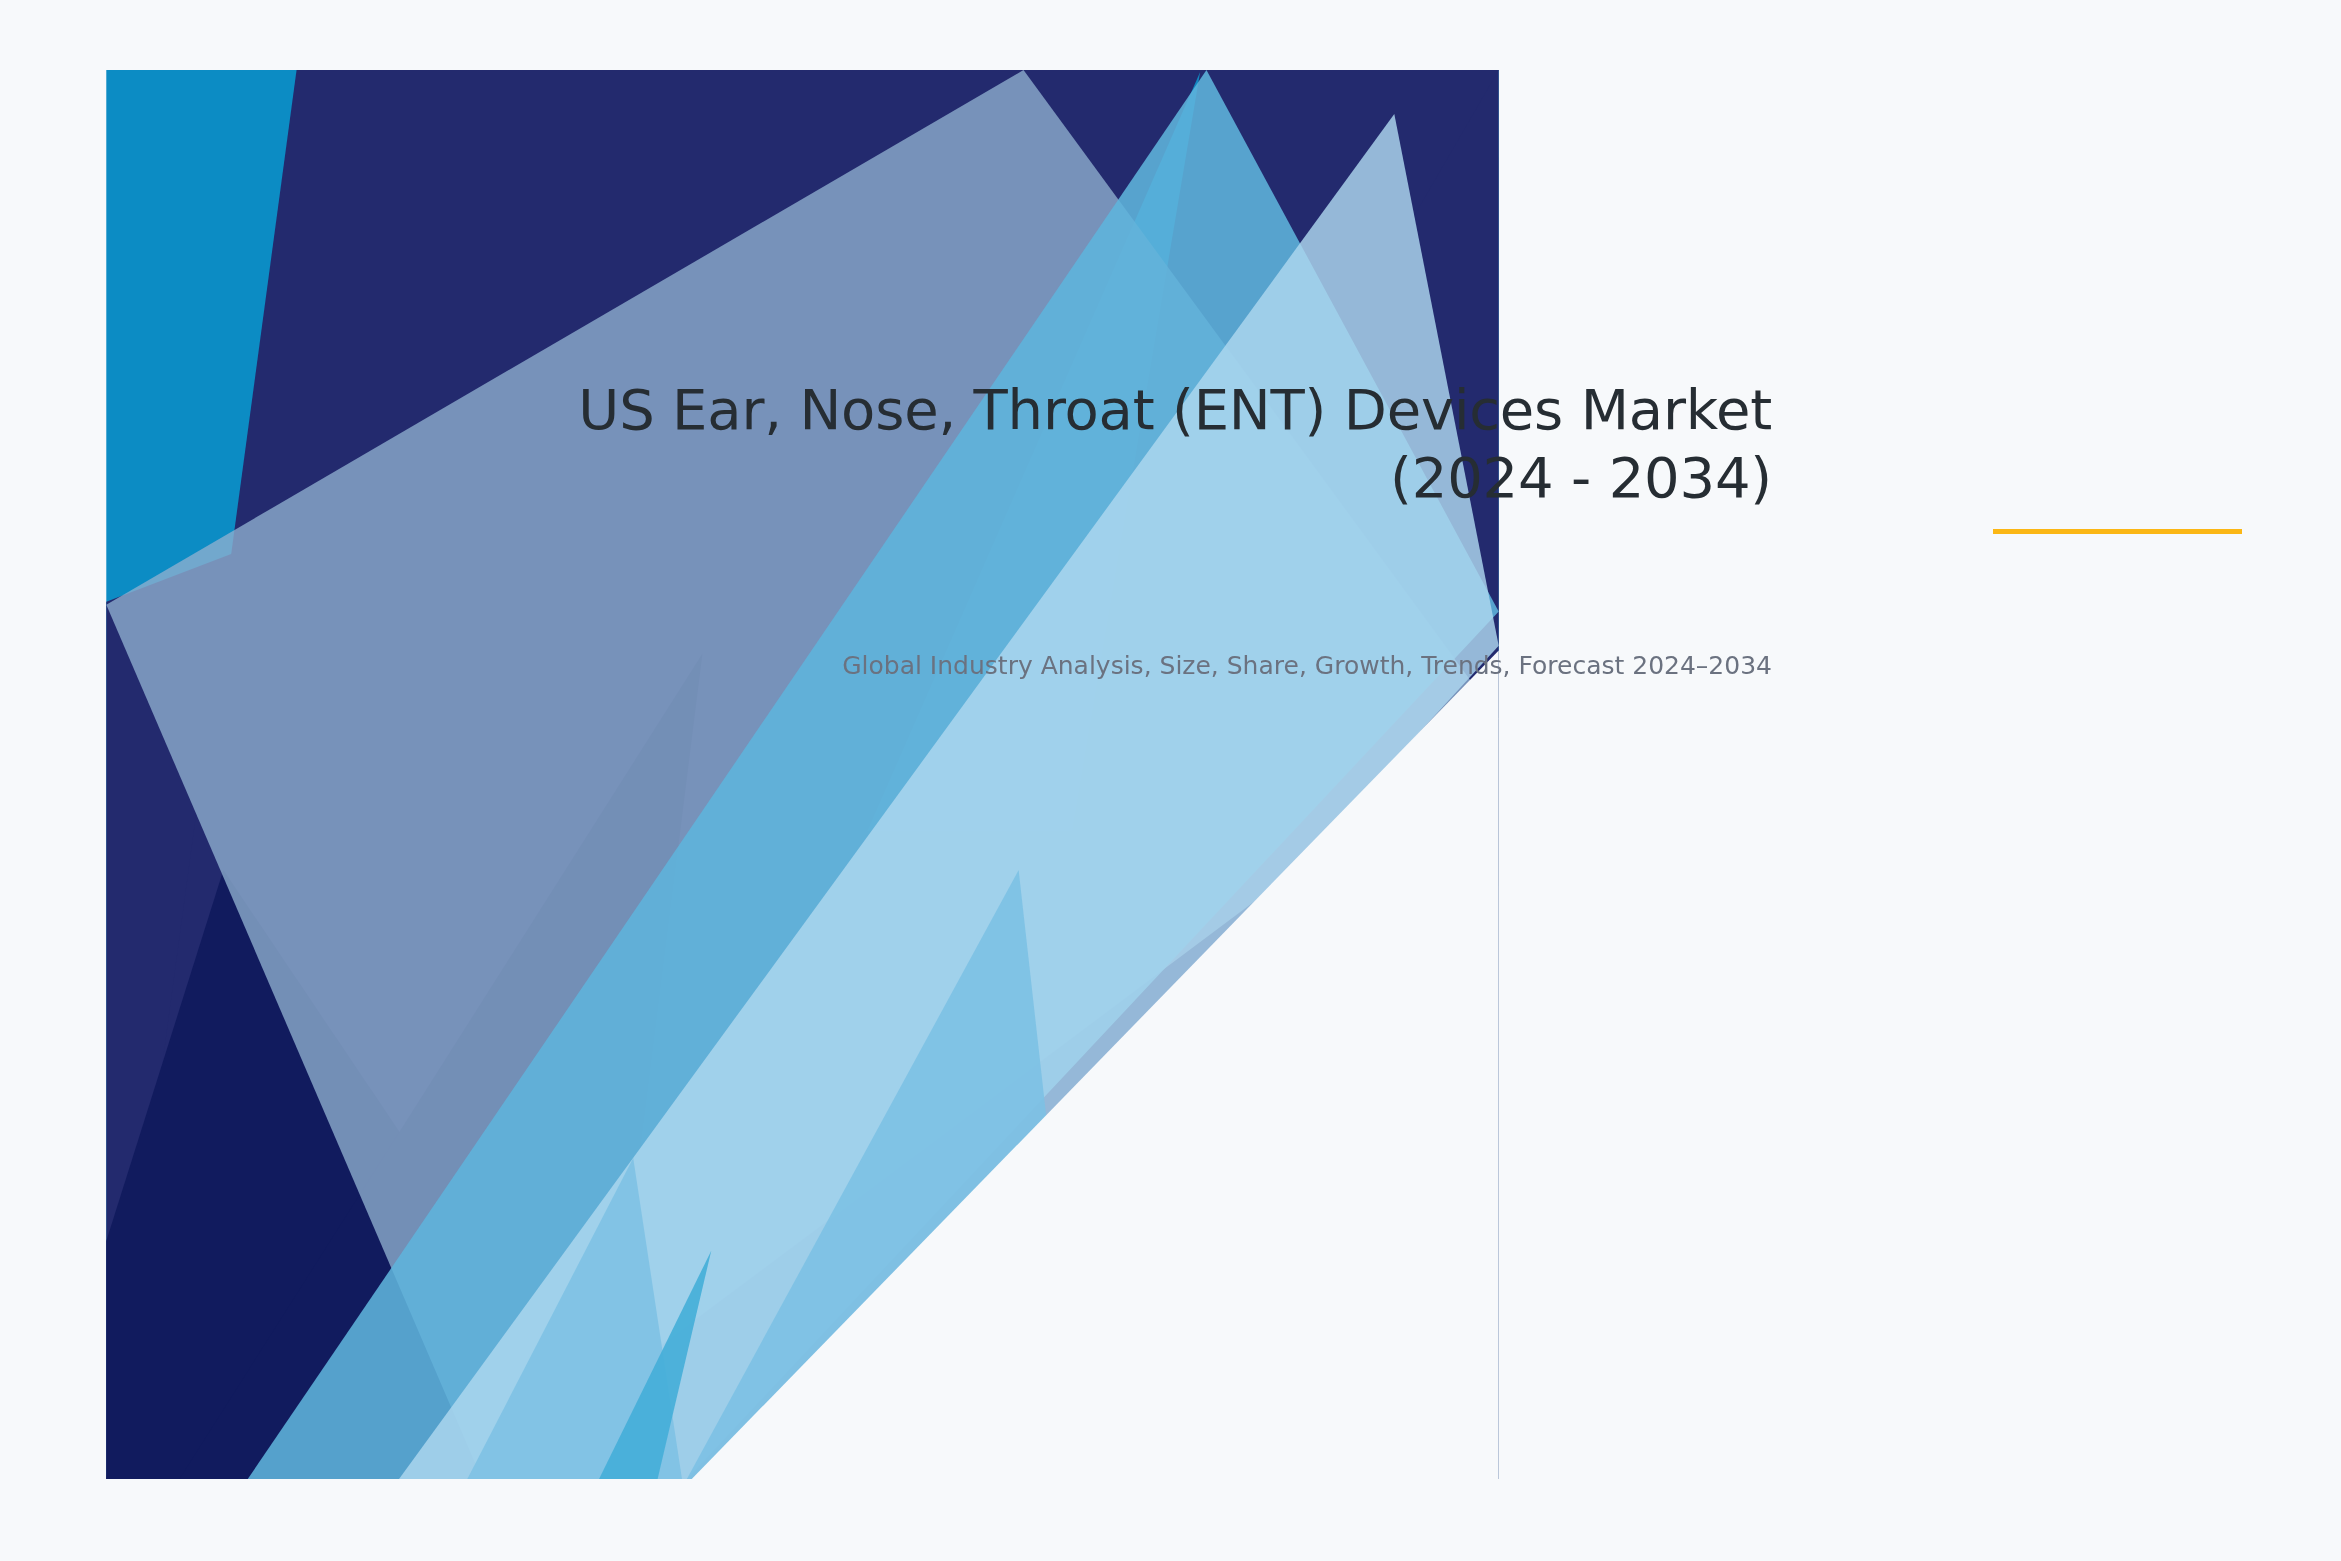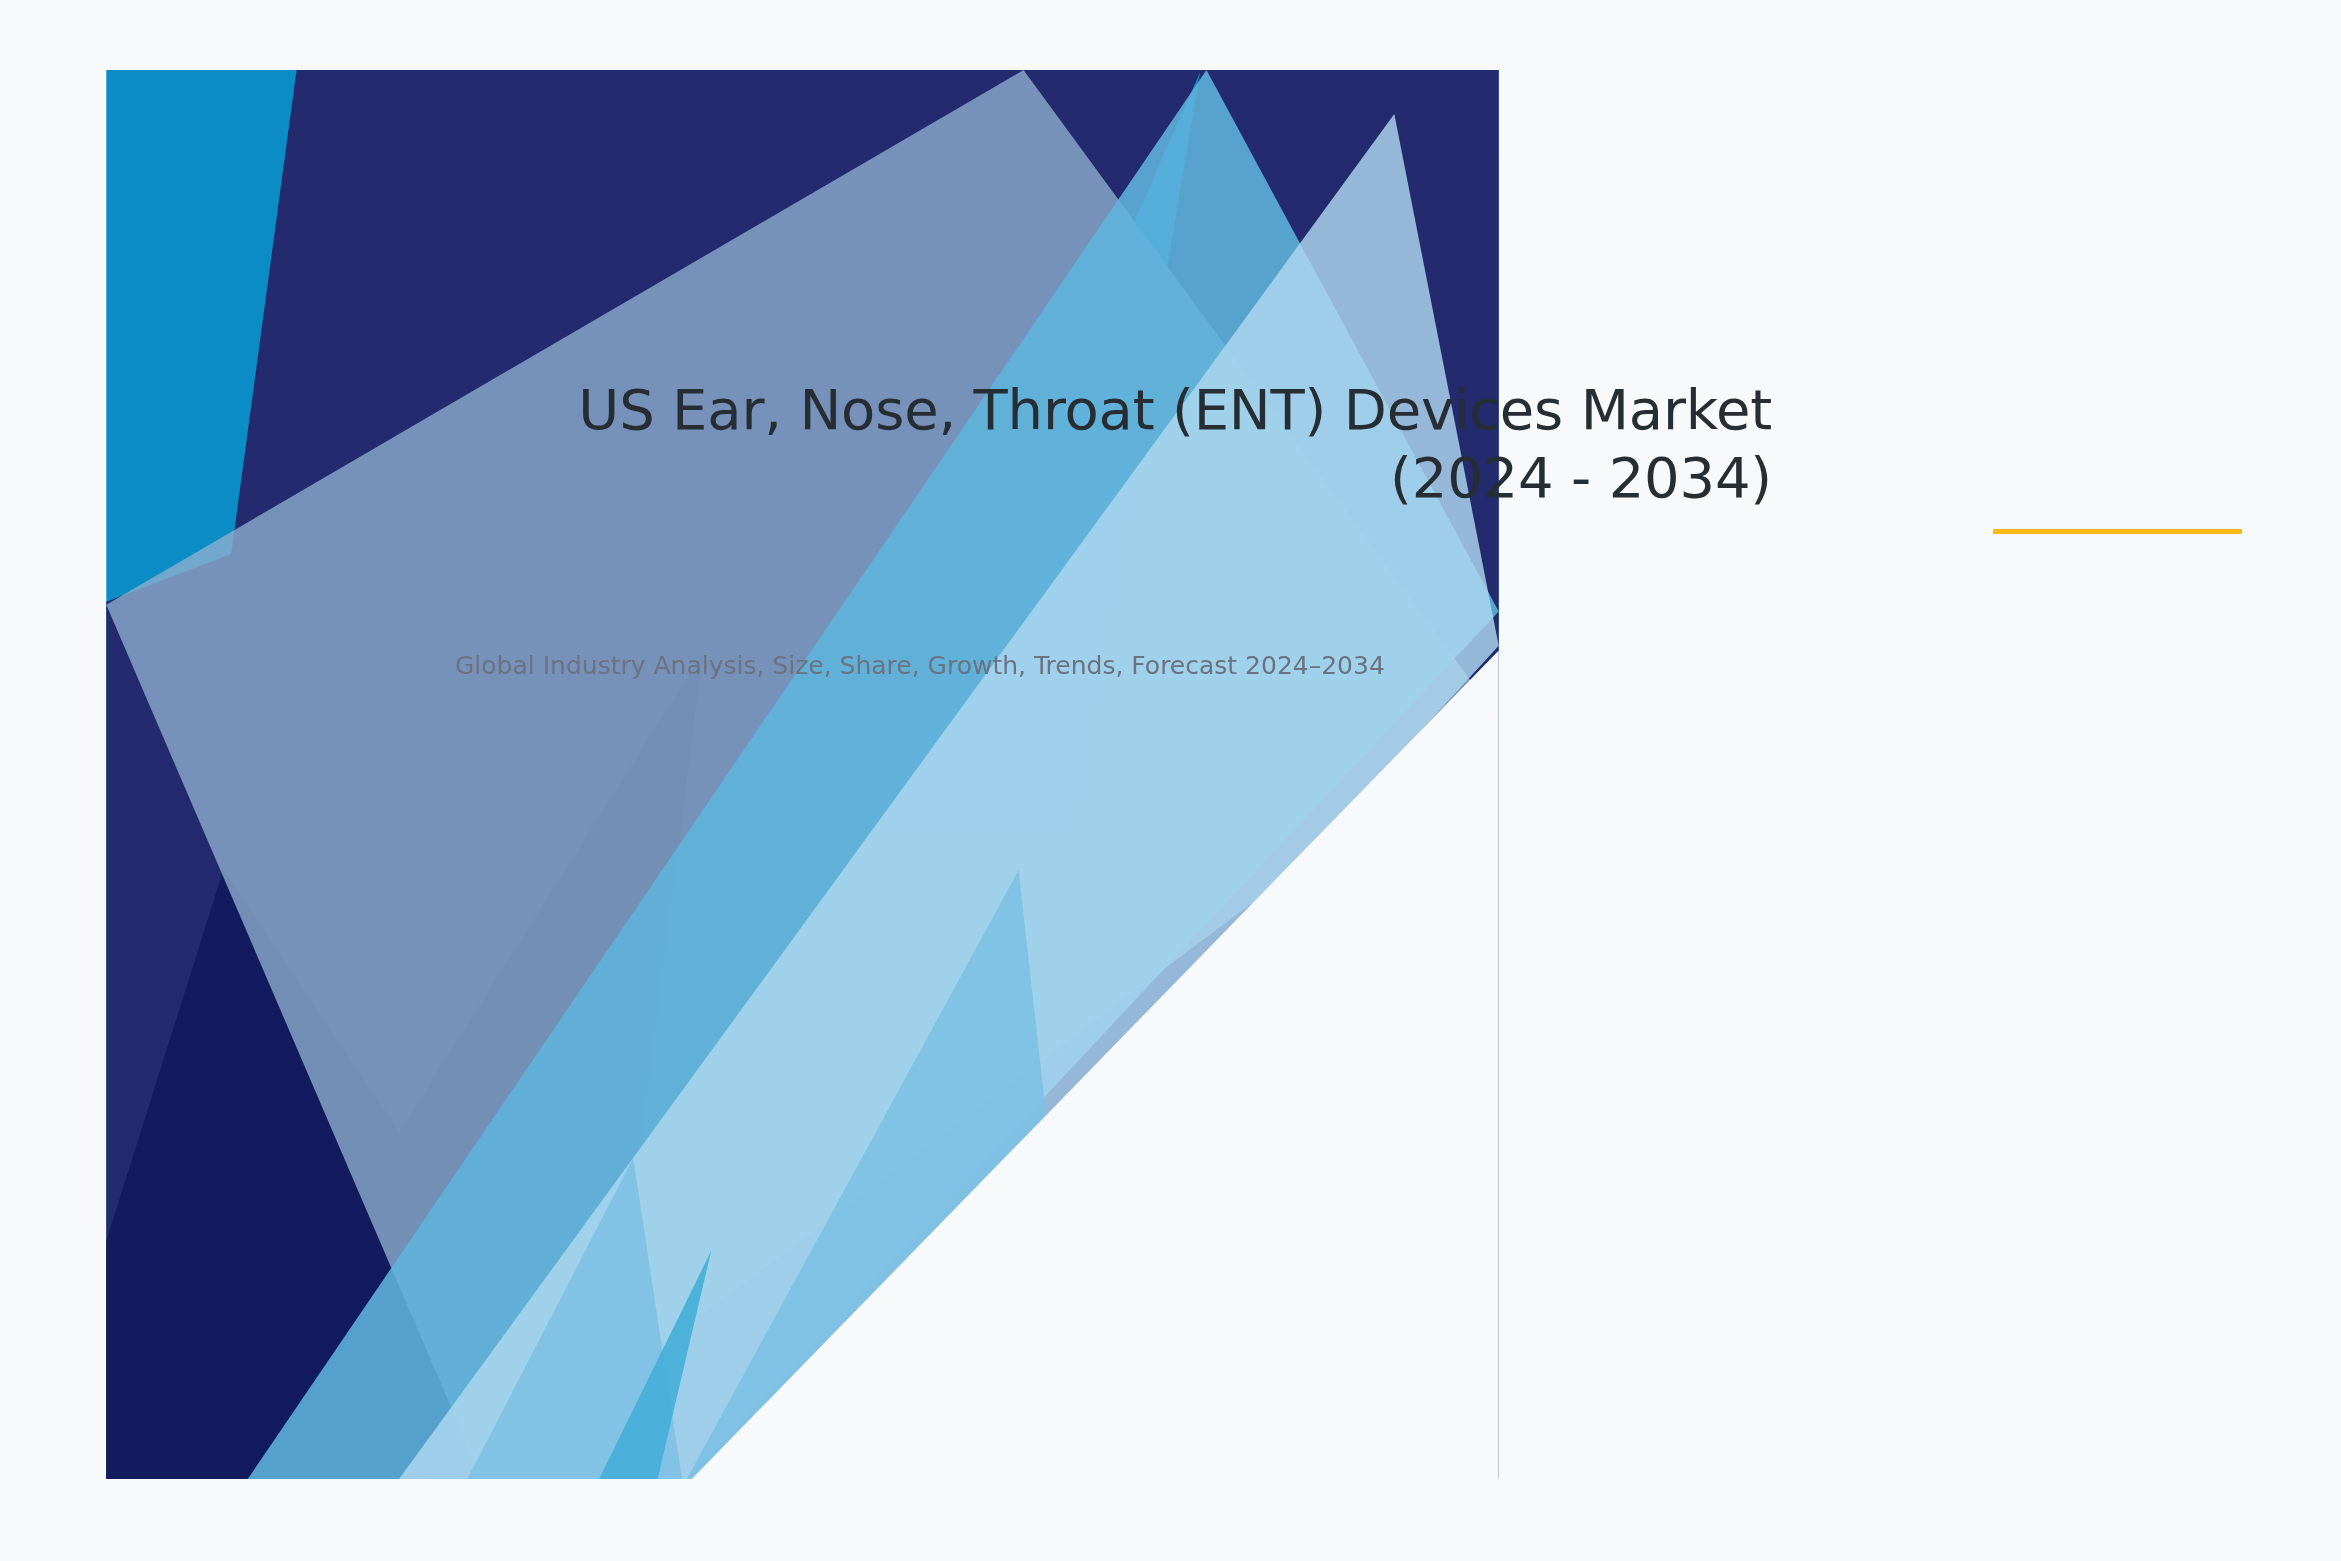--- a/index.html
+++ b/index.html
@@ -48,20 +48,21 @@
     height:5.4px;
     background:#fbb715;
     z-index:4;
   }
   .subtitle{
     margin:0;
     position:absolute;
     right:107px;
     top:649px;
     width:1317px;
+    text-align:right;
     font-size:25px;
     line-height:1.38;
     color:#6b7280;
     white-space:pre-line;
     font-weight:400;
   }
 </style>
 </head>
 <body>
 

